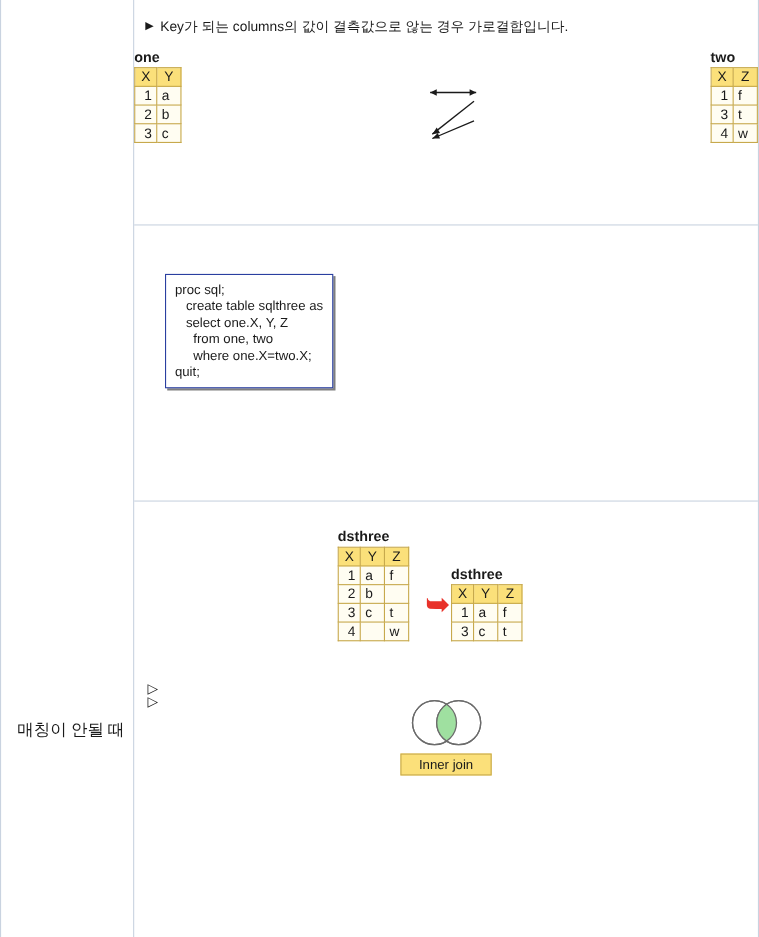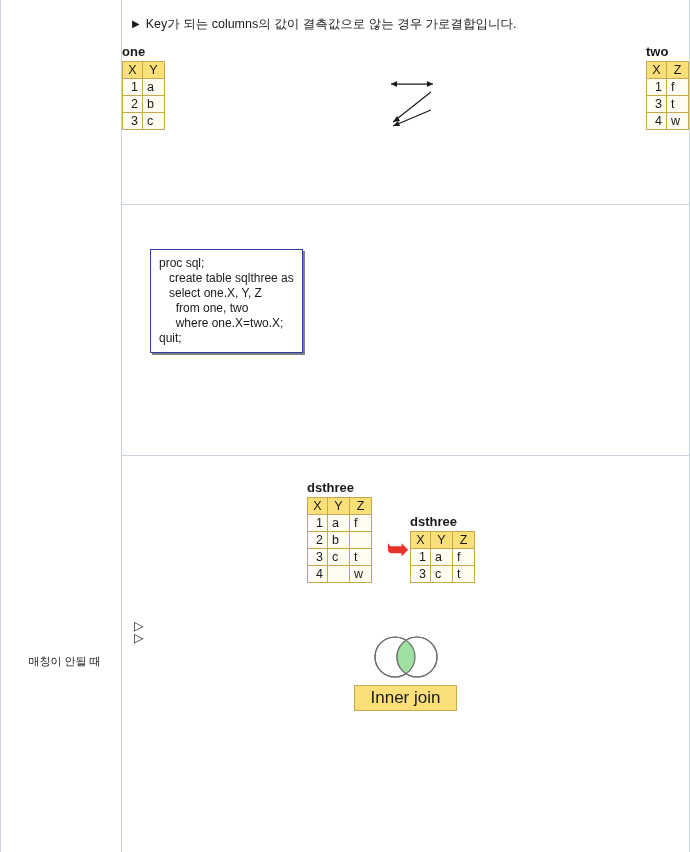--- a/index.html
+++ b/index.html
@@ -35,22 +35,23 @@
     flex: 0 0 121px;
     border-right: 1px solid #c9d3e0;
     position: relative;
   }
   .left-label {
     position: absolute;
     top: 654px;
     left: 0;
     width: 127px;
     text-align: center;
-    font-size: 11px;
-    color: #1a1a1a;
+    font-size: 15px;
+    color: #1a1a1a;
+    font-family: Liberation Serif, serif;
   }
   .right-col {
     flex: 1 1 auto;
     display: flex;
     flex-direction: column;
   }
   
   .sec-intro {
     height: 205px;
     border-bottom: 1px solid #c9d3e0;
@@ -213,21 +214,21 @@
   }
   .note + .note { margin-top: 12px; }
   .venn-wrap {
     margin-top: 18px;
     text-align: center;
   }
   .venn-label {
     display: inline-block;
     background: #fbe07a;
     border: 1px solid #c7a94c;
-    font-size: 17px;
+    font-size: 12px;
     padding: 2px 16px;
     color: #1a1a1a;
     margin-top: 2px;
   }
 </style>
 </head>
 <body>
 
 <div class="page">
   <div class="layout">

